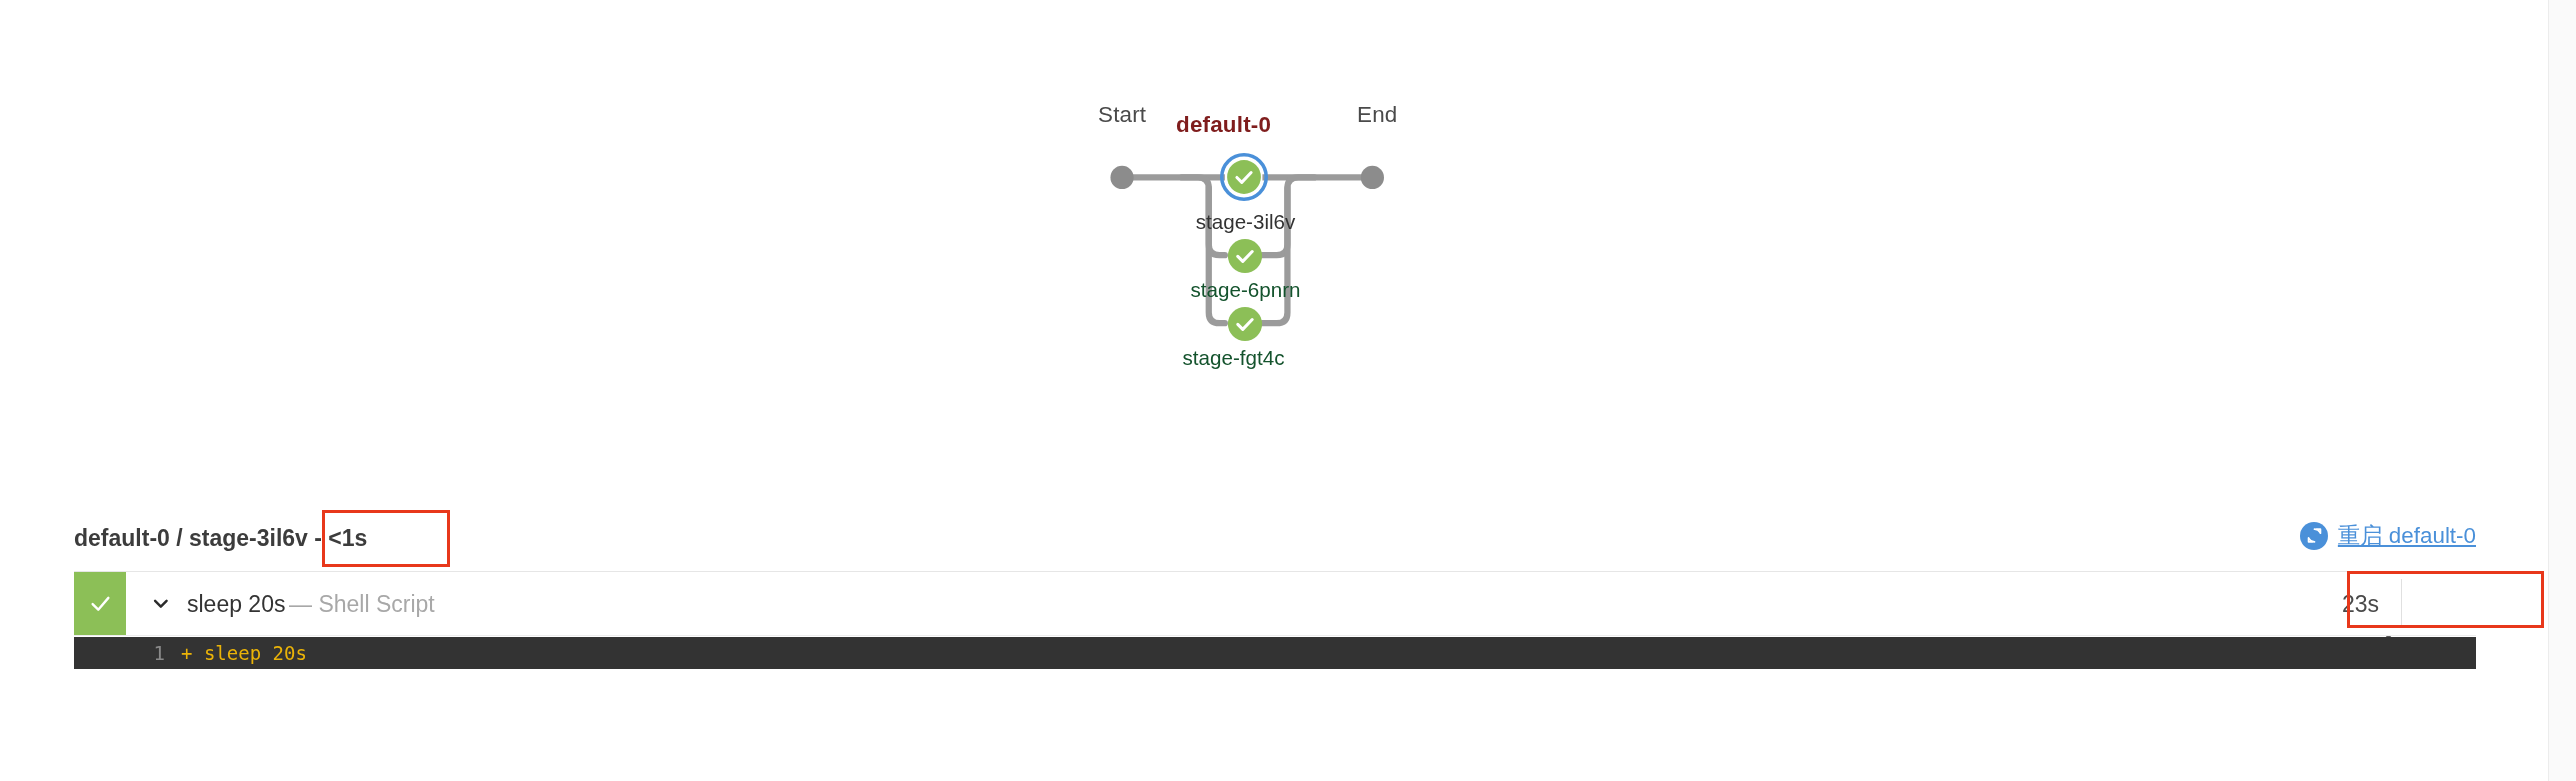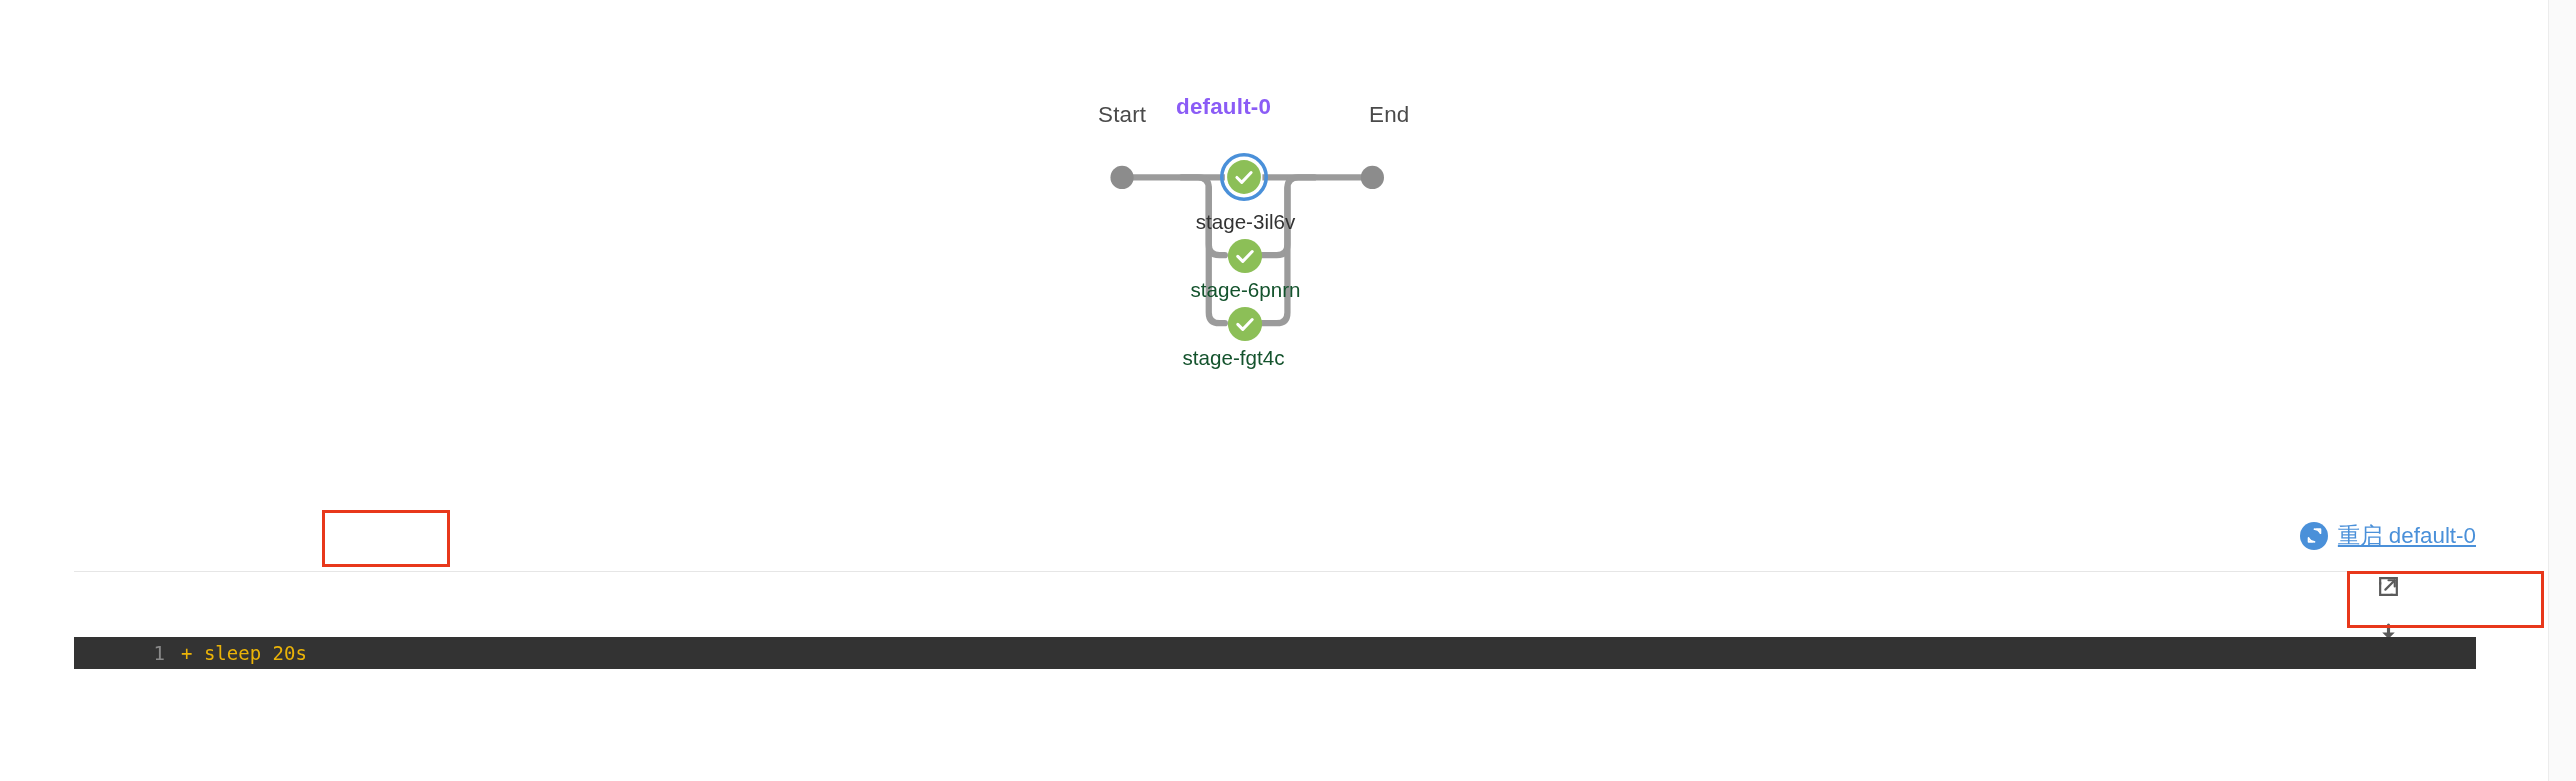--- a/index.html
+++ b/index.html
@@ -38,25 +38,25 @@
   .graph svg { display: block; }
 
   .node-header {
     position: absolute;
     font-size: 22.4px;
     color: #4a4a4a;
     white-space: nowrap;
     letter-spacing: 0.2px;
   }
   .node-header.start { left: 43px; top: 8px; }
-  .node-header.end   { left: 314px; top: 8px; text-align: center; }
+  .node-header.end   { left: 302px; top: 8px; text-align: center; }
   .node-header.stage {
-    left: 121px; top: 0;
+    left: 121px; top: 18px;
     font-weight: bold;
-    color: #8b5cf6;
+    color: #7f1d1d;
   }
 
   .node-label {
     position: absolute;
     font-size: 20.6px;
     color: #14532d;
     white-space: nowrap;
     text-align: center;
   }
   .node-label.primary { font-weight: normal; color: #333333; }
@@ -266,20 +266,23 @@
     <div style="position:absolute;left:172px;top:212px;width:36px;height:36px;">
       <svg width="36" height="36" viewBox="0 0 40 40">
         <circle cx="20" cy="20" r="19" fill="#8cbf57"></circle>
         <path d="M 12 20.5 L 17.5 26 L 28 15" stroke="#ffffff" stroke-width="3.4" fill="none" stroke-linecap="round" stroke-linejoin="round"></path>
       </svg>
     </div>
     <div class="node-label" style="left:109px;top:252px;width:139px;">stage-fgt4c</div>
   </div>
 
   <div class="detail-header">
+    <div class="detail-title">
+      <span>default-0 / stage-3il6v</span><span class="detail-duration"> - &lt;1s</span>
+    </div>
 
     <div class="header-actions">
       <div class="restart-group">
         <span class="restart-icon">
           <svg width="19" height="19" viewBox="0 0 24 24">
             <path d="M 12 4 a 8 8 0 0 1 7 4" stroke="#ffffff" stroke-width="2.2" fill="none" stroke-linecap="round"></path>
             <path d="M 12 20 a 8 8 0 0 1 -7 -4" stroke="#ffffff" stroke-width="2.2" fill="none" stroke-linecap="round"></path>
             <path d="M 19.5 9 L 19.5 4 L 15 4" stroke="#ffffff" stroke-width="2.2" fill="none" stroke-linecap="round" stroke-linejoin="round"></path>
             <path d="M 4.5 15 L 4.5 20 L 9 20" stroke="#ffffff" stroke-width="2.2" fill="none" stroke-linecap="round" stroke-linejoin="round"></path>
           </svg>
@@ -299,20 +302,36 @@
       <div class="icon-btn">
         <svg width="25" height="25" viewBox="0 0 24 24">
           <path d="M 12 3 L 12 15" stroke="#5a5a5a" stroke-width="3" fill="none" stroke-linecap="round"></path>
           <path d="M 6 10 L 12 16 L 18 10 Z" fill="#5a5a5a"></path>
           <path d="M 5 20 L 19 20" stroke="#5a5a5a" stroke-width="2.6" fill="none" stroke-linecap="round"></path>
         </svg>
       </div>
     </div>
   </div>
 
+  <div class="step-row">
+    <div class="step-status">
+      <svg width="27" height="27" viewBox="0 0 24 24">
+        <path d="M 5 12.5 L 10 17.5 L 19 7" stroke="#ffffff" stroke-width="2.1" fill="none" stroke-linecap="round" stroke-linejoin="round"></path>
+      </svg>
+    </div>
+    <div class="step-chevron">
+      <svg width="19.7" height="19.7" viewBox="0 0 24 24">
+        <path d="M 5 9 L 12 16 L 19 9" stroke="#2b2b2b" stroke-width="3" fill="none" stroke-linecap="round" stroke-linejoin="round"></path>
+      </svg>
+    </div>
+    <div class="step-name">sleep 20s</div>
+    <div class="step-type">— Shell Script</div>
+    <div class="step-duration">23s</div>
+    <div class="step-divider"></div>
+  </div>
 
   <div class="console">
     <div class="console-line">
       <span class="console-gutter">1</span>
       <span class="console-text">+ sleep 20s</span>
     </div>
   </div>
 
   <div class="annot" id="annot-stage-duration"></div>
   <div class="annot" id="annot-step-duration"></div>

